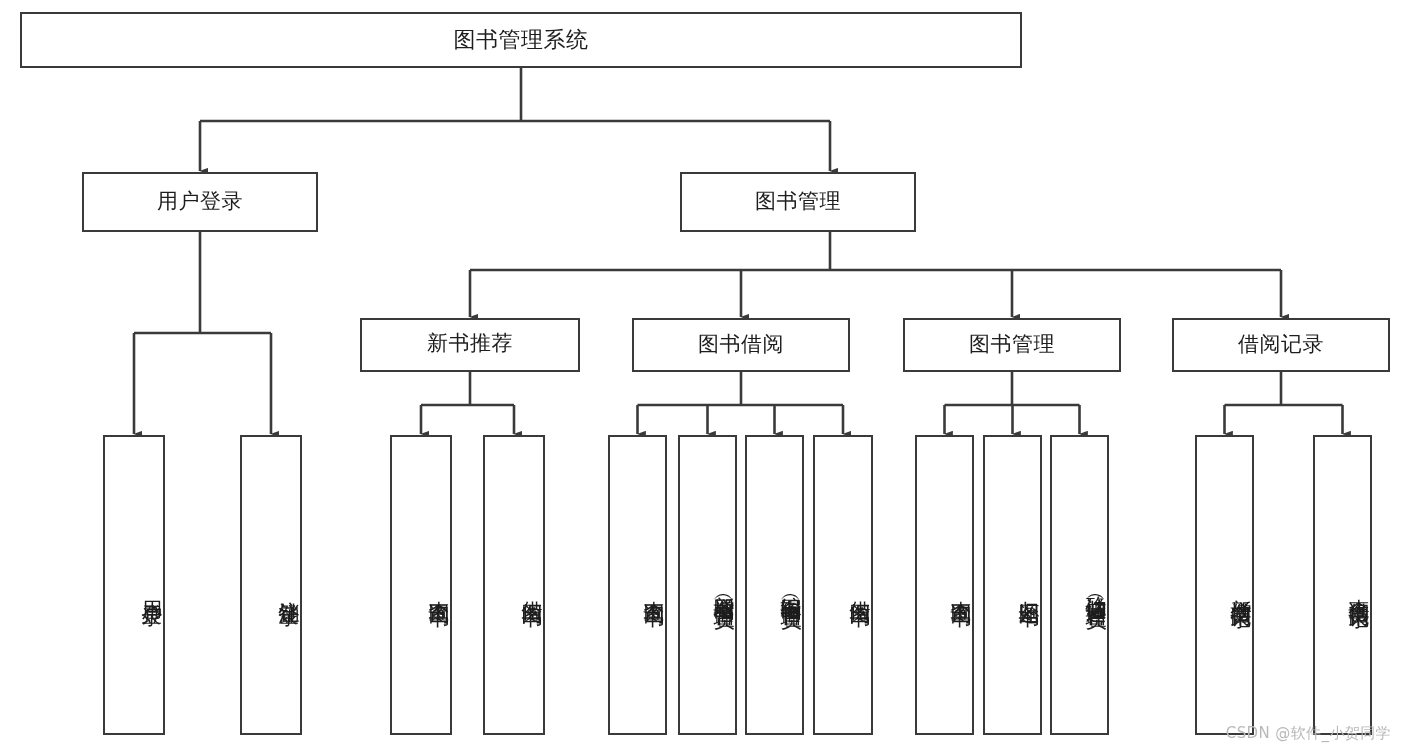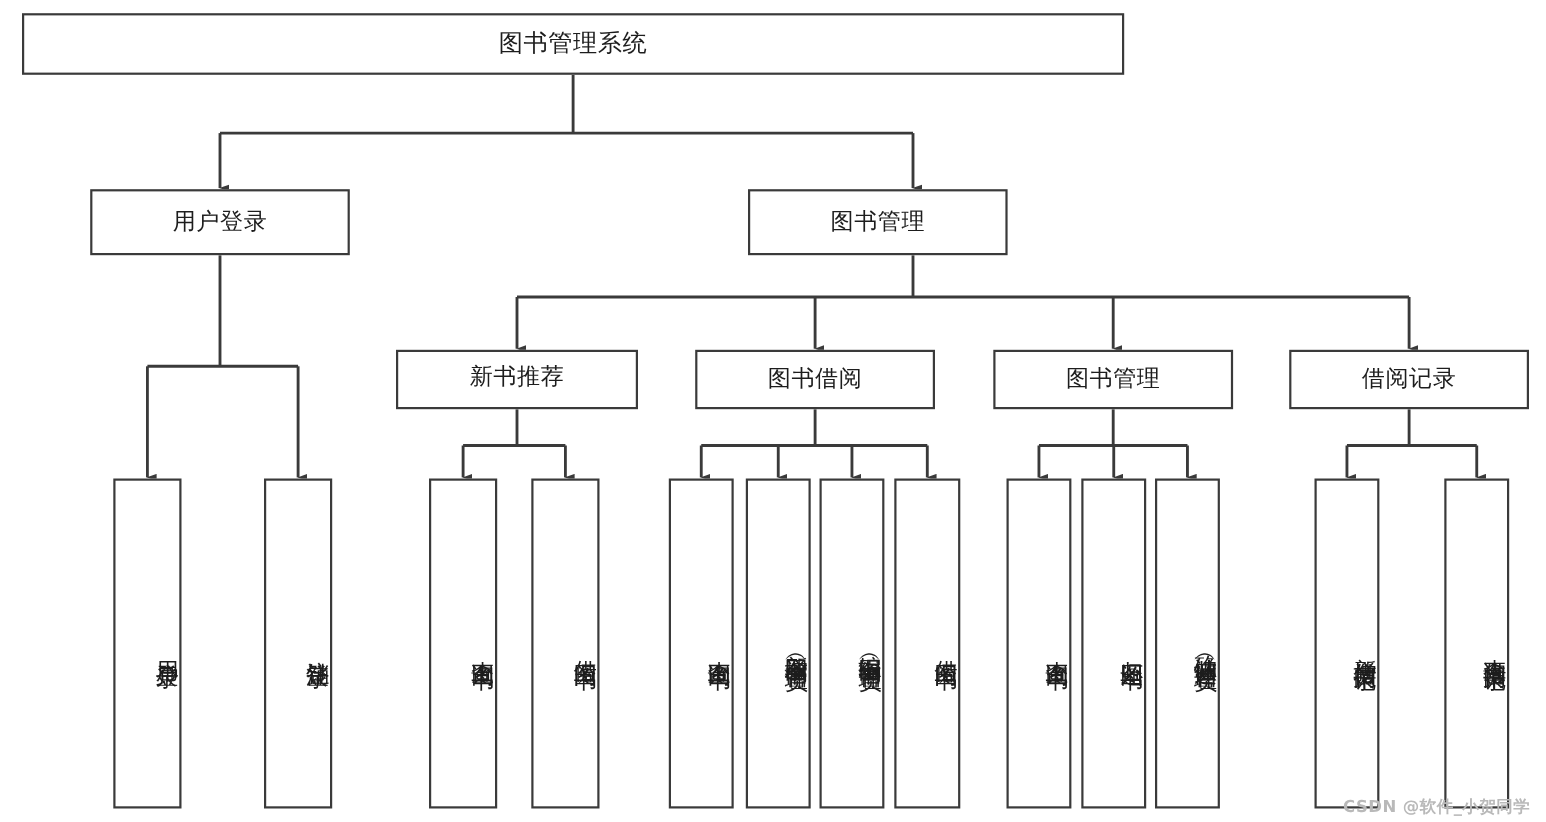--- a/index.html
+++ b/index.html
@@ -57,21 +57,20 @@
   }
   #watermark {
     position: absolute;
     right: 14px;
     bottom: 4px;
     font-size: 15px;
     color: #b9b9b9;
     white-space: nowrap;
     letter-spacing: 0.4px;
     font-family: "DejaVu Sans", "Liberation Sans", sans-serif;
-    font-weight: bold;
   }
 </style>
 </head>
 <body>
 
 <div id="diagram-canvas">
   <svg id="edge-layer" viewBox="0 0 1405 747" width="1405" height="747" xmlns="http://www.w3.org/2000/svg">
       <defs>
         <marker id="arrowhead" markerWidth="7" markerHeight="9" refX="3.5" refY="8.4" orient="auto" markerUnits="userSpaceOnUse">
           <path d="M0.3,0 L6.7,0 L3.5,9 Z" fill="#3a3a3a"></path>

